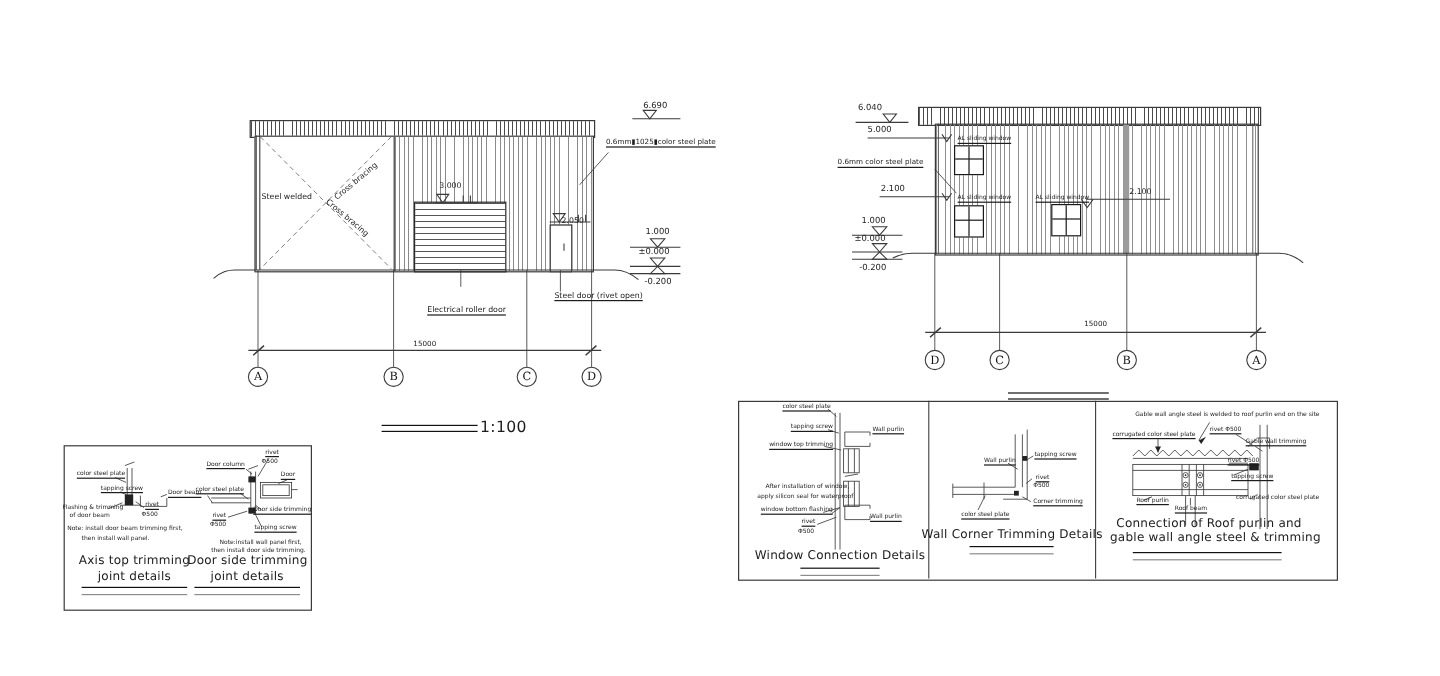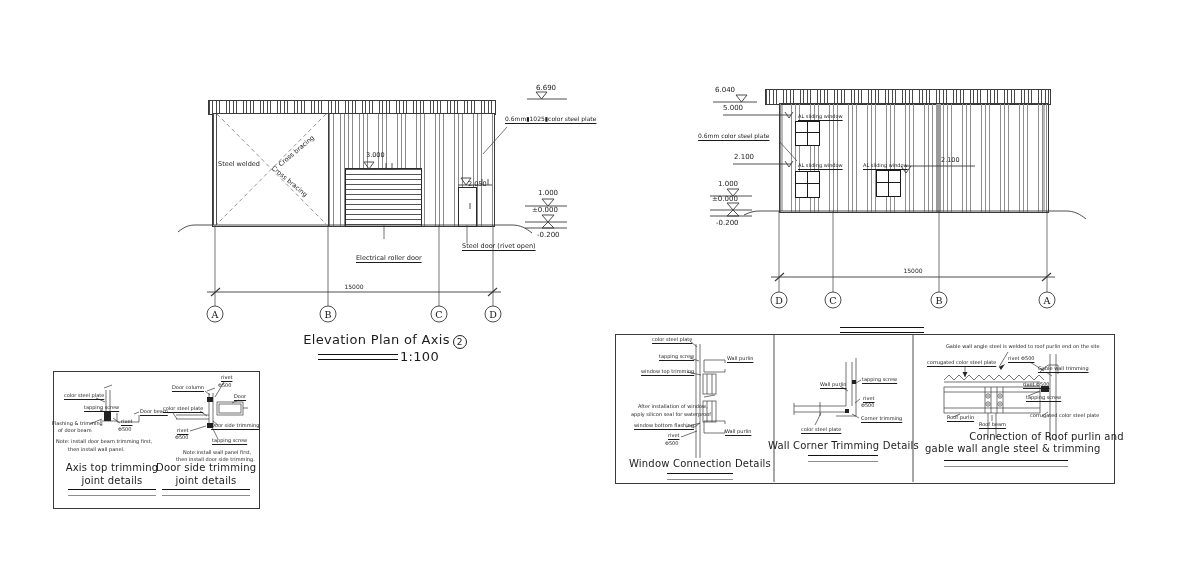--- a/index.html
+++ b/index.html
@@ -207,23 +207,20 @@
   <div class="lb s65" style="left:366px;top:152px;">3.000</div>
   <div class="lb s65" style="left:468px;top:169px;margin-top:12px;">2.050</div>
   <div class="lb s7" style="left:538px;top:189px;">1.000</div>
   <div class="lb s7" style="left:532px;top:206px;">±0.000</div>
   <div class="lb s7" style="left:537px;top:231px;">-0.200</div>
   <div class="lb s6 ctr" style="left:334px;top:284px;width:40px;">15000</div>
   <div class="axl" style="left:207px;top:309px;">A</div>
   <div class="axl" style="left:320px;top:309px;">B</div>
   <div class="axl" style="left:431px;top:309px;">C</div>
   <div class="axl" style="left:485px;top:309px;">D</div>
-  <div class="lb s13 ctr" style="left:295px;top:333px;width:180px;">
-    <span>Elevation Plan of Axis</span><span class="circ">2</span>
-  </div>
   <div class="dul" style="left:318px;top:354px;width:80px;"></div>
   <div class="lb s13" style="left:400px;top:350px;">1:100</div>
 
   <div class="lb s7" style="left:715px;top:86px;">6.040</div>
   <div class="lb s7" style="left:723px;top:104px;">5.000</div>
   <div class="lb s7" style="left:734px;top:153px;">2.100</div>
   <div class="lb s7" style="left:718px;top:180px;">1.000</div>
   <div class="lb s7" style="left:712px;top:195px;">±0.000</div>
   <div class="lb s7" style="left:716px;top:219px;">-0.200</div>
   <div class="lb s6 u" style="left:698px;top:133px;">0.6mm color steel plate</div>
@@ -290,17 +287,17 @@
 
   <div class="lb s5" style="left:946px;top:344px;">Gable wall angle steel is welded to roof purlin end on the site</div>
   <div class="lb s5 u" style="left:927px;top:360px;">corrugated color steel plate</div>
   <div class="lb s5 u" style="left:1008px;top:356px;">rivet Φ500</div>
   <div class="lb s5 u" style="left:1038px;top:366px;">Gable wall trimming</div>
   <div class="lb s5 u" style="left:1023px;top:382px;">rivet Φ500</div>
   <div class="lb s5 u" style="left:1026px;top:395px;">tapping screw</div>
   <div class="lb s5" style="left:1030px;top:413px;">corrugated color steel plate</div>
   <div class="lb s5 u" style="left:947px;top:415px;">Roof purlin</div>
   <div class="lb s5 u" style="left:979px;top:422px;">Roof beam</div>
-  <div class="lb s10 ctr" style="left:969px;top:431px;width:155px;text-align:center;">Connection of Roof purlin and</div>
+  <div class="lb s10 ctr" style="left:930px;top:431px;width:155px;text-align:center;">Connection of Roof purlin and</div>
   <div class="lb s10 ctr" style="left:925px;top:443px;width:165px;">gable wall angle steel &amp; trimming</div>
   <div class="dul2" style="left:944px;top:460px;width:124px;"></div>
 
 </div>
 
 </body></html>

